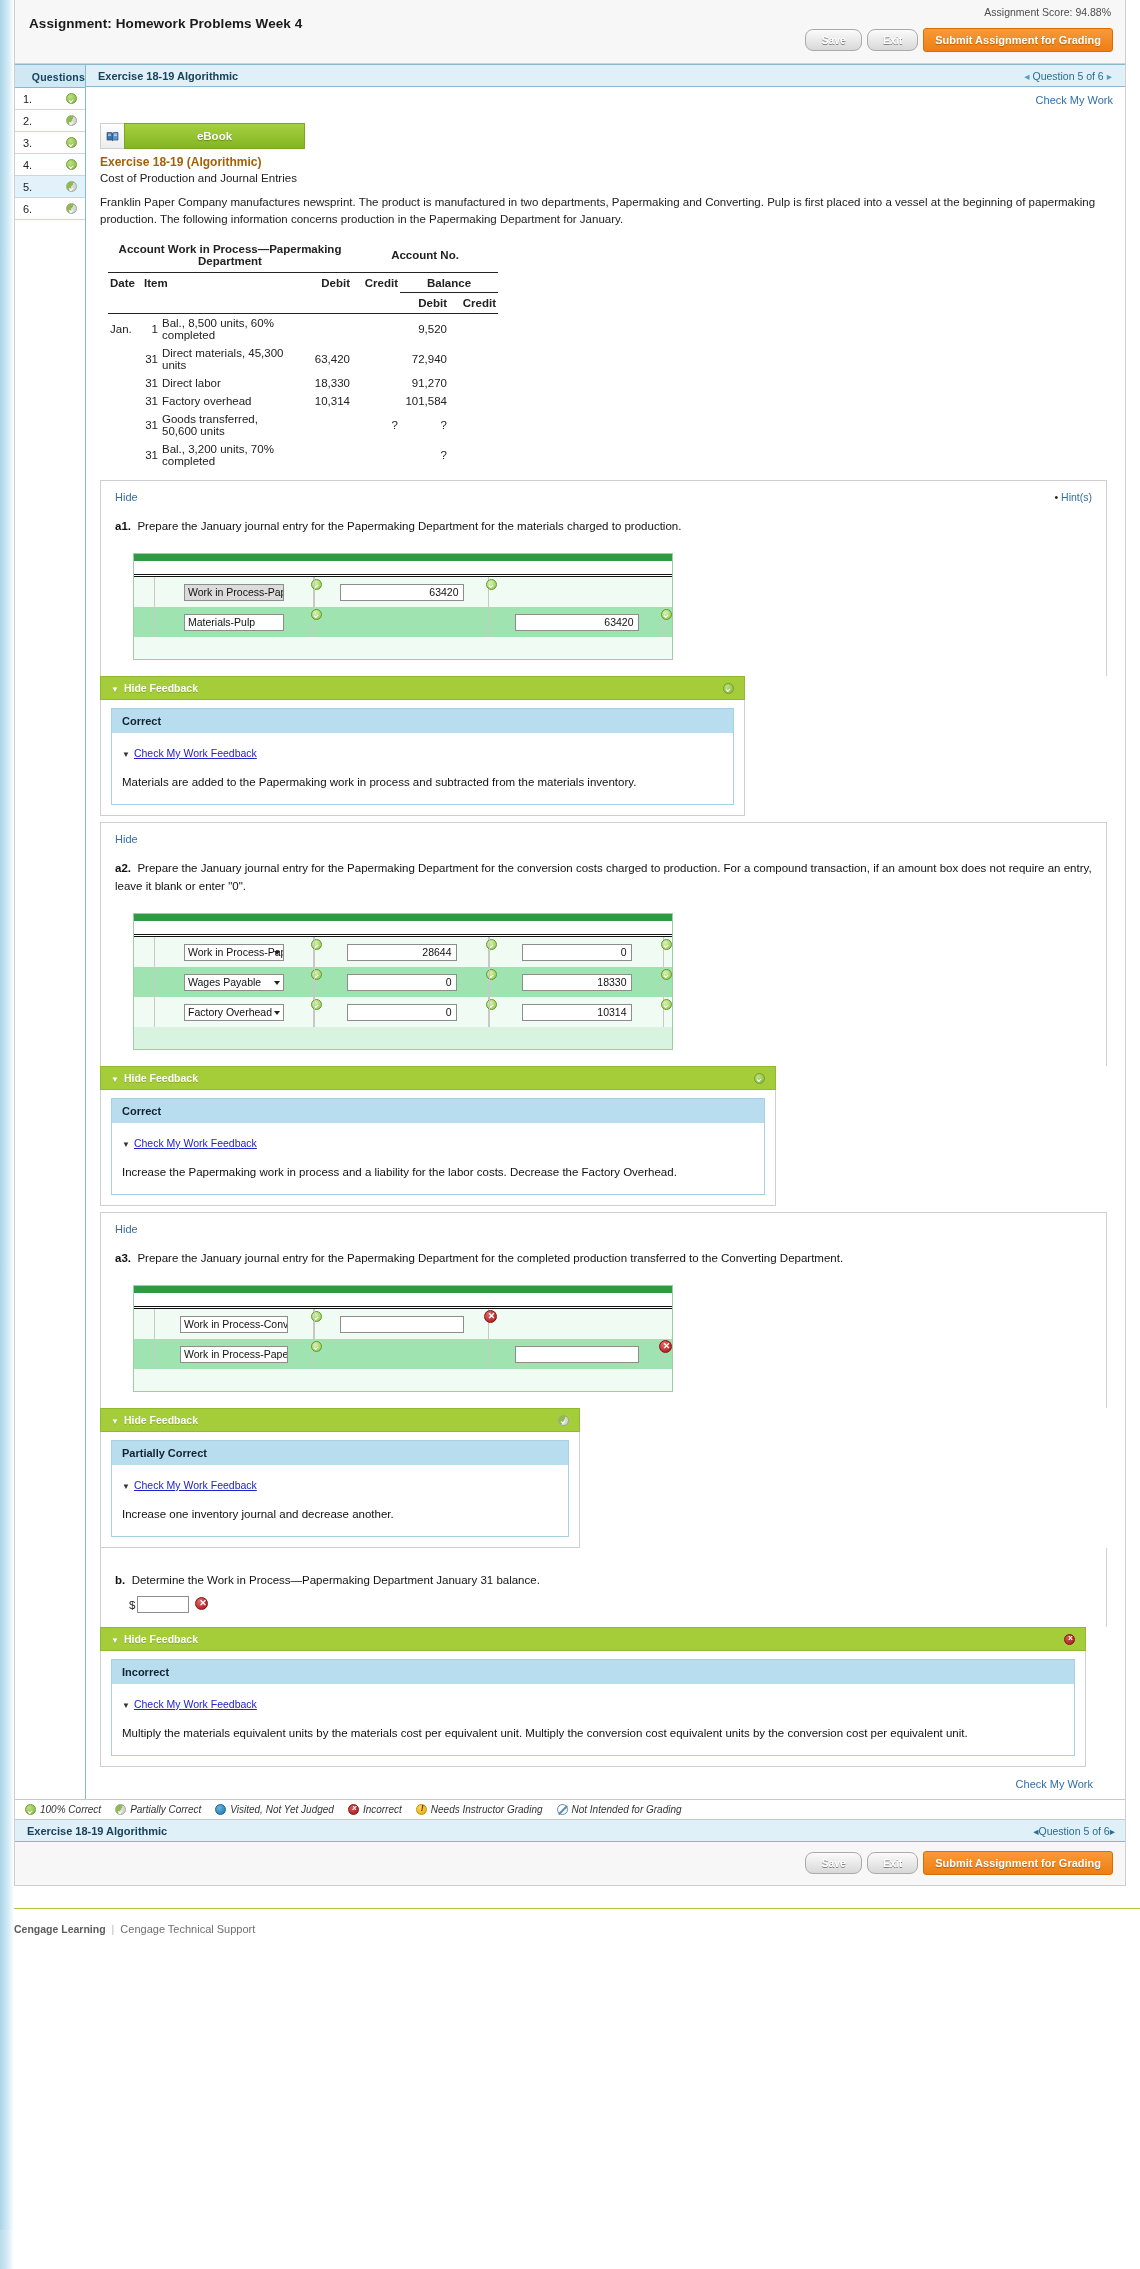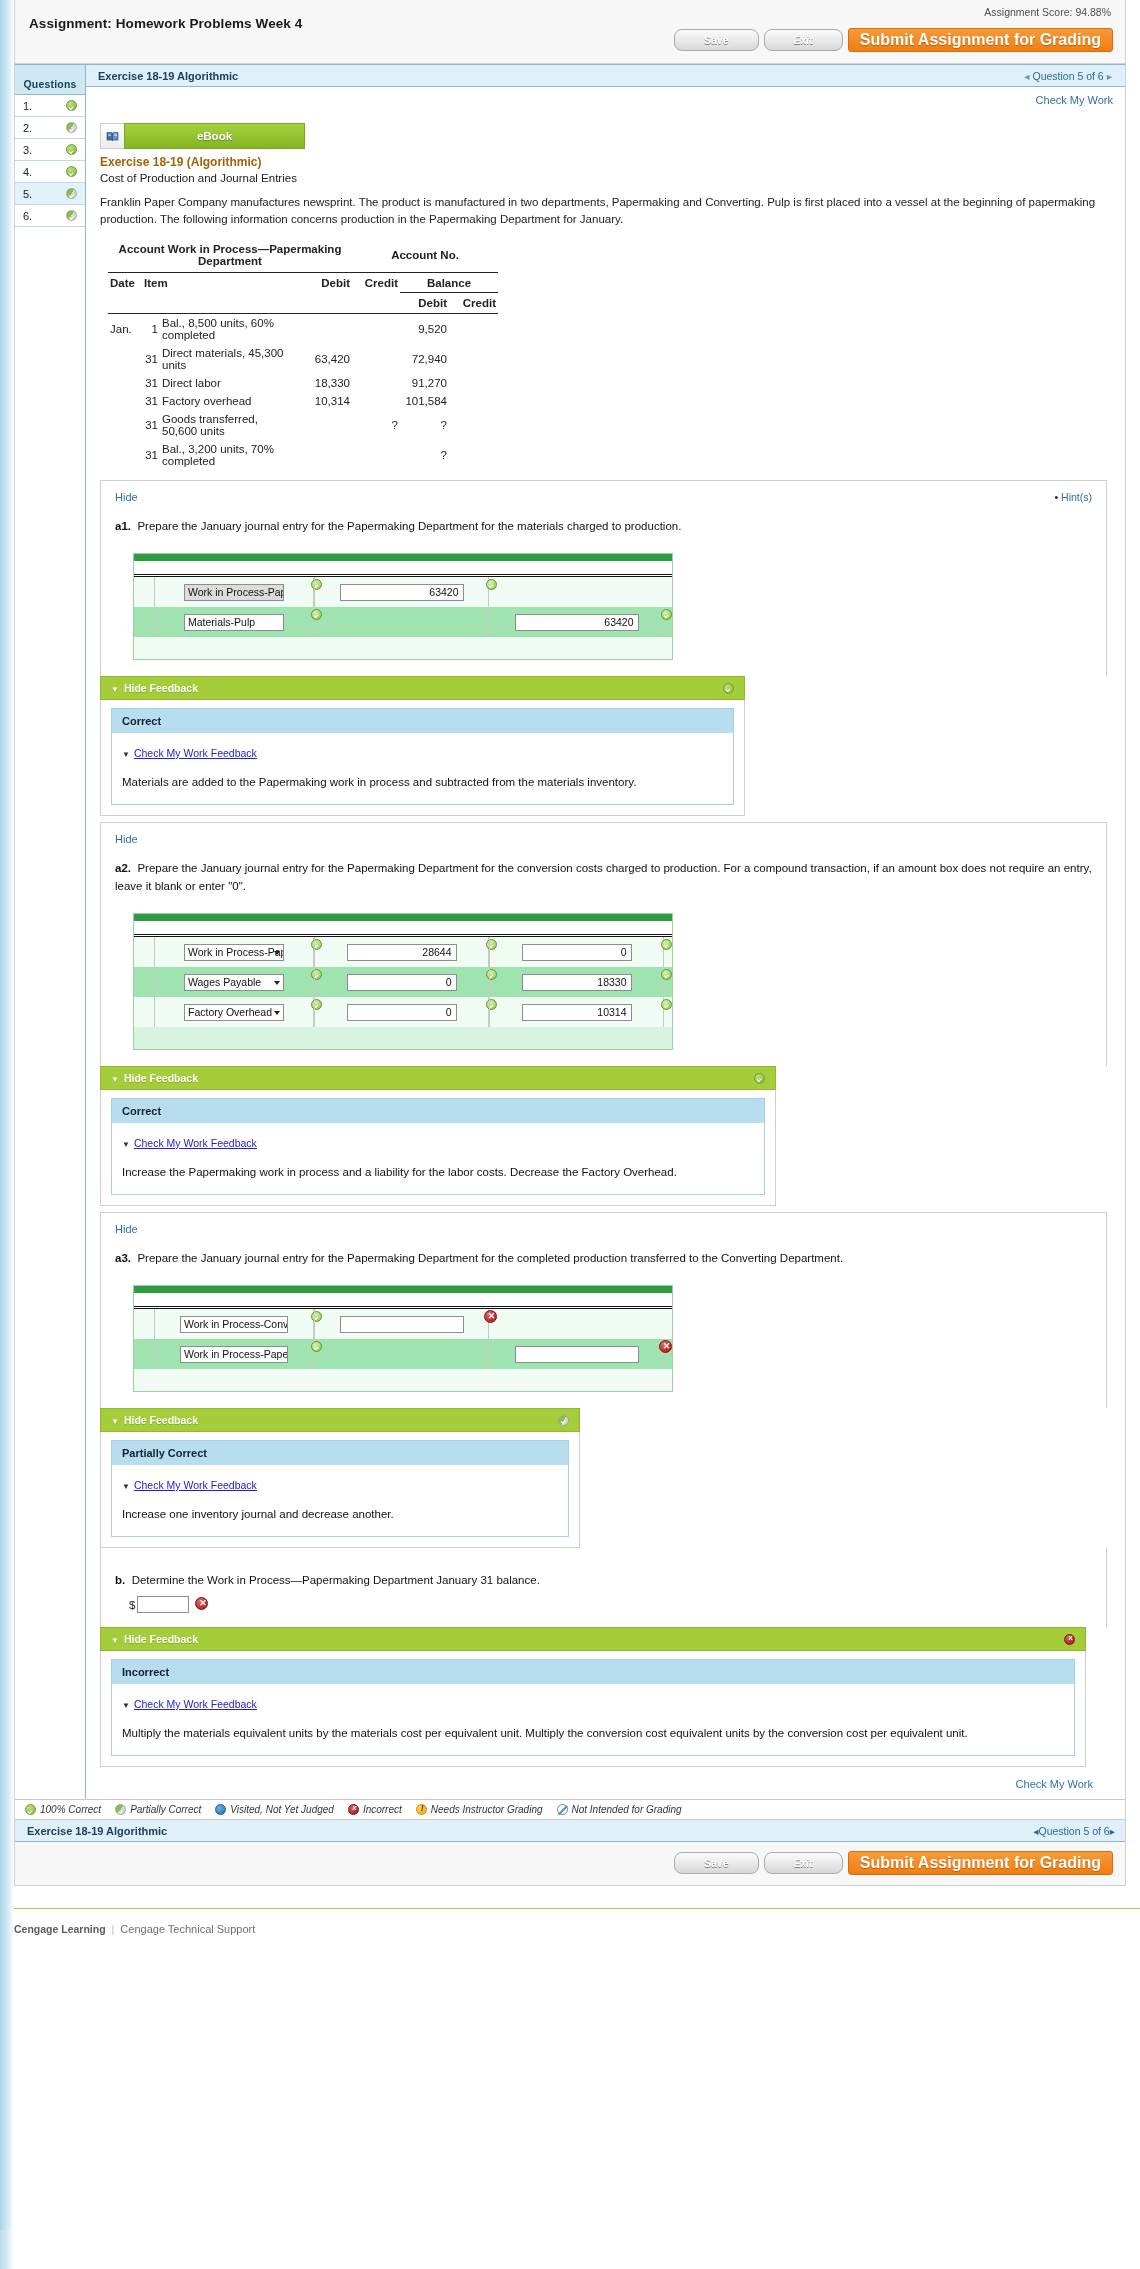--- a/index.html
+++ b/index.html
@@ -48,39 +48,39 @@
   .hdr-score {
     position:absolute; right:14px; top:6px;
     font-size:10.5px; color:#4d4d4d;
   }
   .hdr-btns { position:absolute; right:12px; top:28px; display:flex; align-items:center; gap:5px; }
   .btn-grey {
     background:linear-gradient(to bottom,#fbfbfb,#d8d8d8);
     border:1px solid #aaa; border-radius:8px;
     color:#ffffff; text-shadow:0 1px 0 rgba(120,120,120,.9);
     font-size:10.5px; font-weight:bold;
-    padding:4px 29px; line-height:12px;
+    padding:4px 15px; line-height:12px;
     cursor:pointer;
   }
   .btn-orange {
     background:linear-gradient(to bottom,#f79a3a,#ef7e12);
     border:1px solid #d96e07; border-radius:3px;
     color:#ffffff; text-shadow:0 1px 1px rgba(130,70,0,.6);
-    font-size:16px; font-weight:bold;
+    font-size:11px; font-weight:bold;
     padding:5px 11px; line-height:12px;
     cursor:pointer;
   }
 
   
   .body-split { display:flex; align-items:stretch; }
   .qnav { width:71px; flex:0 0 71px; border-right:1px solid #8ab9cf; background:#ffffff; }
   .qnav-hd {
     background:#cfe8f4; border-bottom:1px solid #8ab9cf; border-top:1px solid #8ab9cf;
-    font-size:10.5px; font-weight:bold; color:#14425c; text-align:center;
-    padding:13px 0 4px 0; letter-spacing:.2px;
+    font-size:10.5px; font-weight:bold; color:#14425c; text-align:right;
+    padding:6px 0 4px 0; letter-spacing:.2px;
   }
   .qnav-item {
     display:flex; align-items:center; justify-content:space-between;
     padding:6px 8px 6px 8px; border-bottom:1px solid #bcdcec;
     font-size:11px; color:#222; height:22px; cursor:pointer;
   }
   .qnav-item.active { background:#e2f1fa; }
 
   
   .ic { display:inline-block; width:11px; height:11px; border-radius:50%; position:relative; flex:0 0 11px; }

